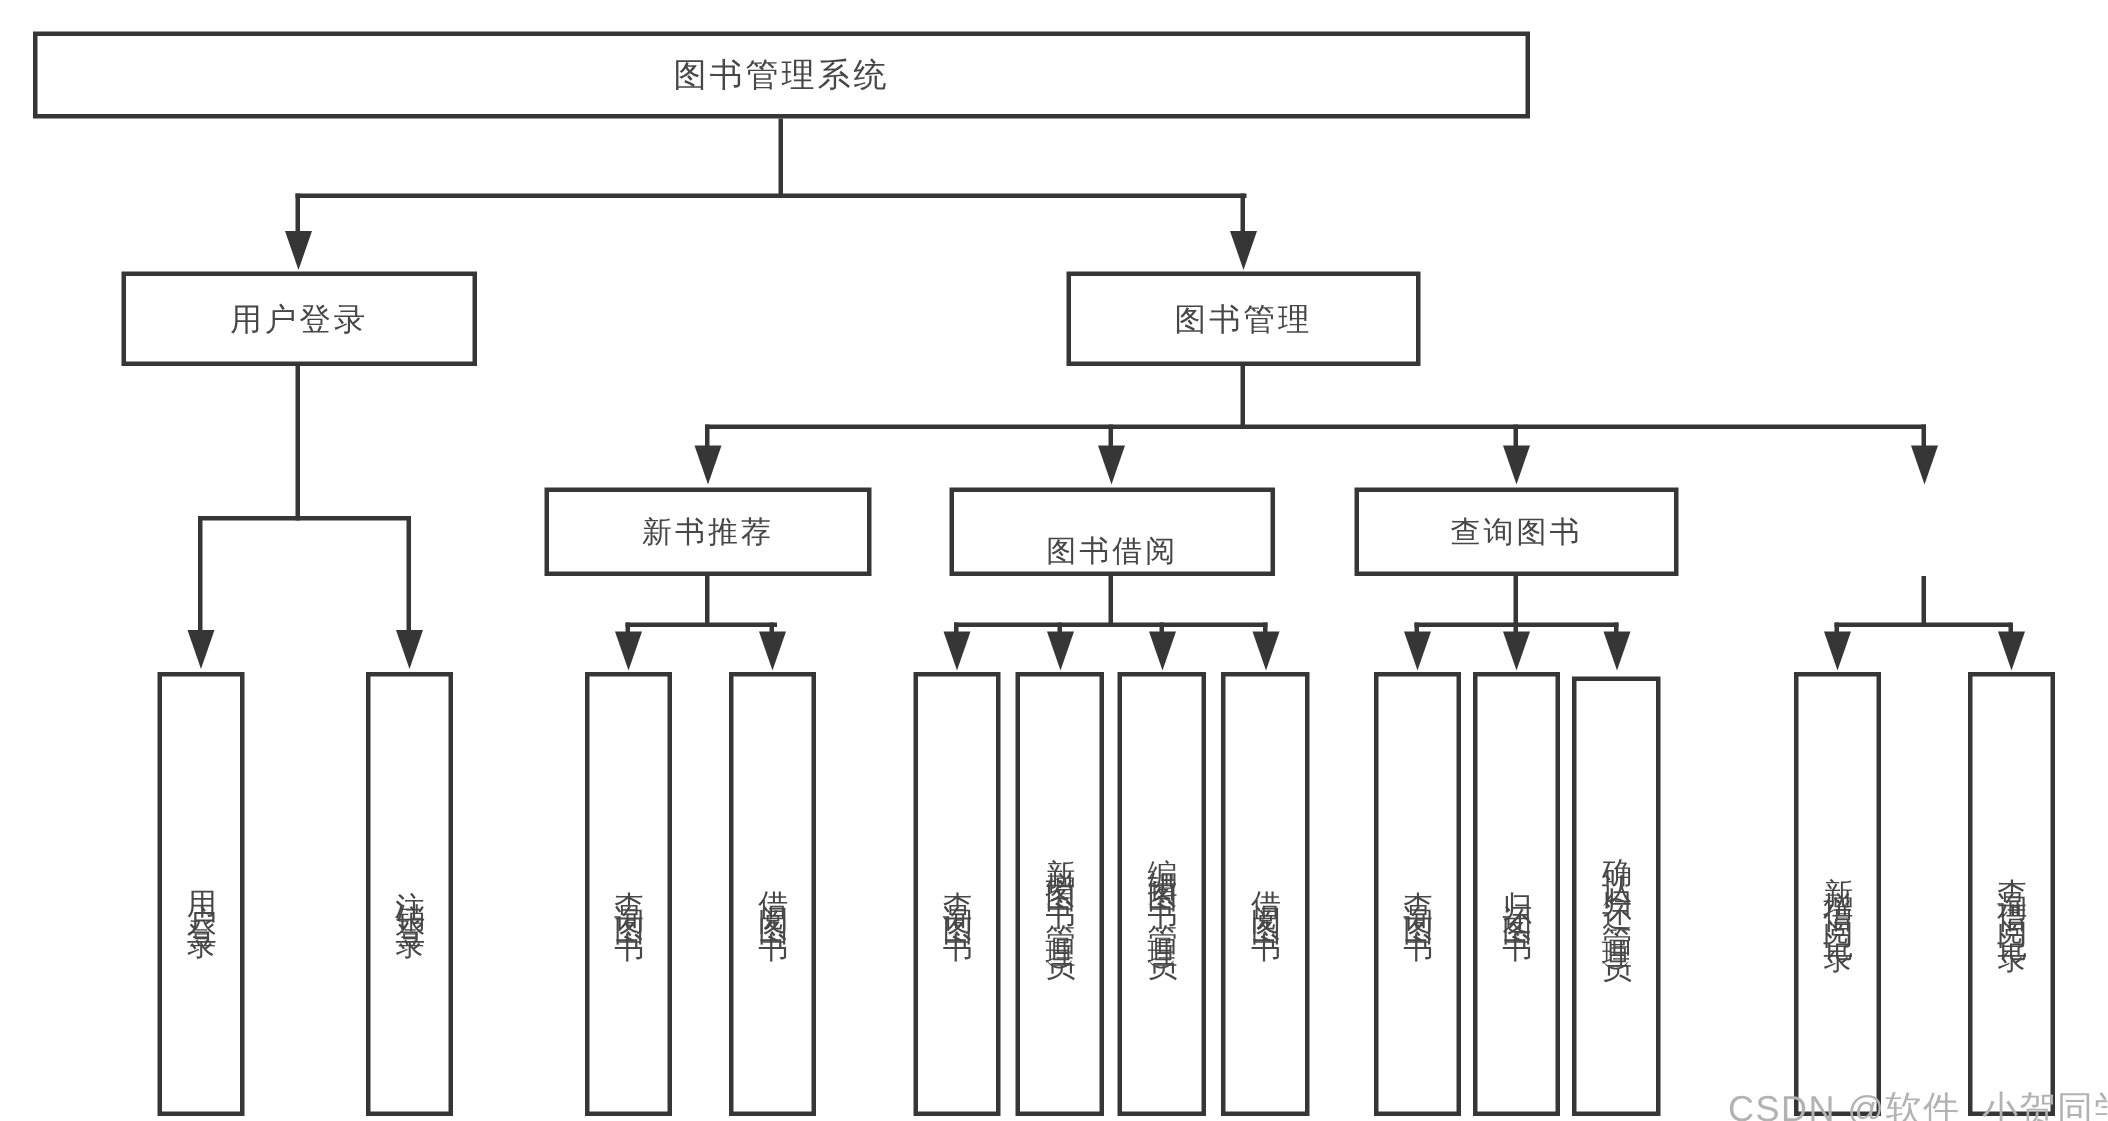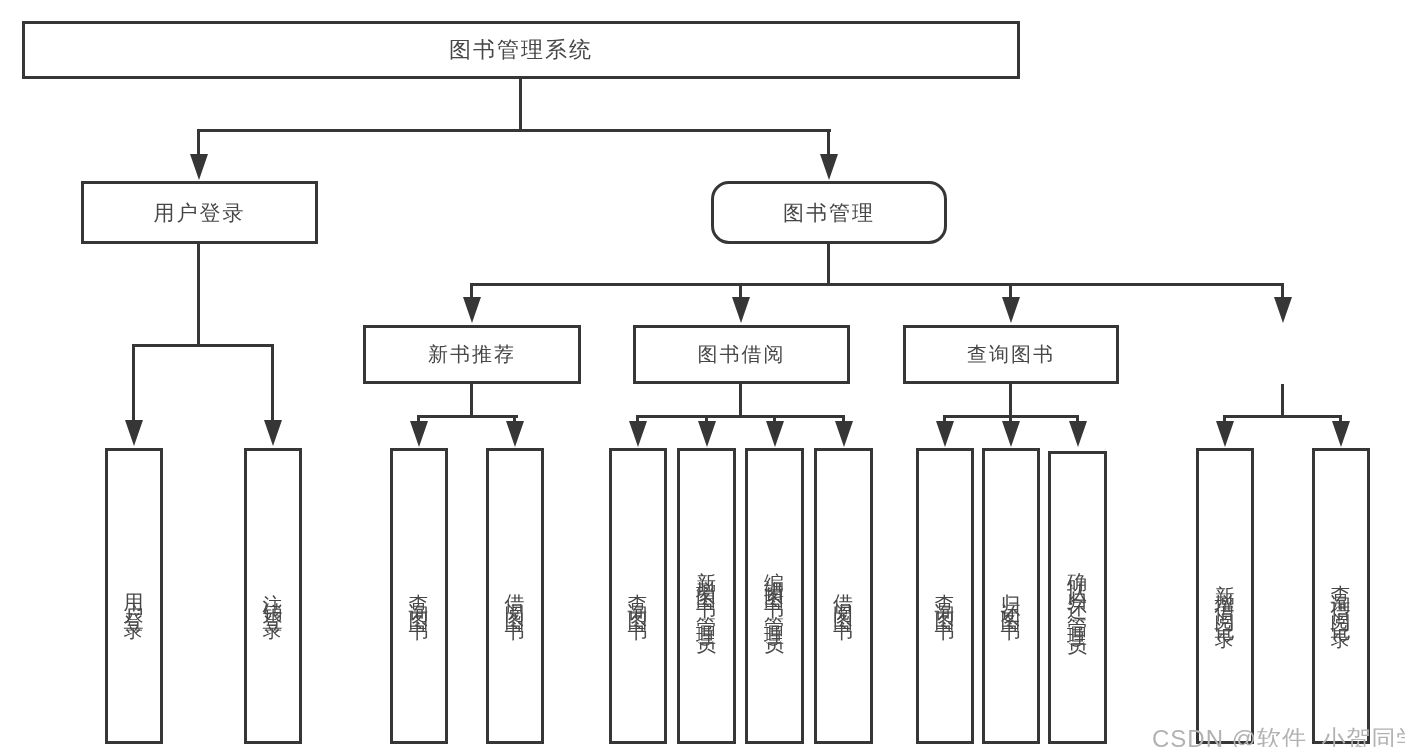--- a/index.html
+++ b/index.html
@@ -46,21 +46,21 @@
   <div class="hline" style="left:197px; top:118px; width:634px;"></div>
 
   <div class="vline" style="left:197px; top:118px; height:28px;"></div>
   <div class="arrow" style="left:190px; top:143px;"></div>
   <div class="vline" style="left:827px; top:118px; height:28px;"></div>
   <div class="arrow" style="left:820px; top:143px;"></div>
 
   <div class="box hbox" style="left:81px; top:170px; width:237px; height:63px;">
     <span>用户登录</span>
   </div>
-  <div class="box hbox" style="left:711px; top:170px; width:236px; height:63px;border-radius:18px;">
+  <div class="box hbox" style="left:711px; top:170px; width:236px; height:63px;">
     <span>图书管理</span>
   </div>
 
   <div class="vline" style="left:197px; top:233px; height:103px;"></div>
   <div class="hline" style="left:132px; top:333px; width:142px;"></div>
   <div class="vline" style="left:132px; top:333px; height:78px;"></div>
   <div class="arrow" style="left:125px; top:409px;"></div>
   <div class="vline" style="left:271px; top:333px; height:78px;"></div>
   <div class="arrow" style="left:264px; top:409px;"></div>
 
@@ -71,21 +71,21 @@
   <div class="vline" style="left:739px;  top:272px; height:16px;"></div>
   <div class="arrow" style="left:732px;  top:286px;"></div>
   <div class="vline" style="left:1009px; top:272px; height:16px;"></div>
   <div class="arrow" style="left:1002px; top:286px;"></div>
   <div class="vline" style="left:1281px; top:272px; height:16px;"></div>
   <div class="arrow" style="left:1274px; top:286px;"></div>
 
   <div class="box hbox" style="left:363px; top:314px; width:218px; height:59px; font-size:20px;">
     <span>新书推荐</span>
   </div>
-  <div class="box hbox" style="left:633px; top:314px; width:217px; height:59px; font-size:20px;">
+  <div class="box hbox" style="left:633px; top:314px; width:217px; height:59px; font-size:20px;align-items:flex-end;">
     <span>图书借阅</span>
   </div>
   <div class="box hbox" style="left:903px; top:314px; width:216px; height:59px; font-size:20px;">
     <span>查询图书</span>
   </div>
 
   <div class="vline" style="left:470px; top:373px; height:34px;"></div>
   <div class="hline" style="left:417px; top:404px; width:101px;"></div>
   <div class="vline" style="left:417px; top:404px; height:9px;"></div>
   <div class="arrow" style="left:410px; top:410px;"></div>

